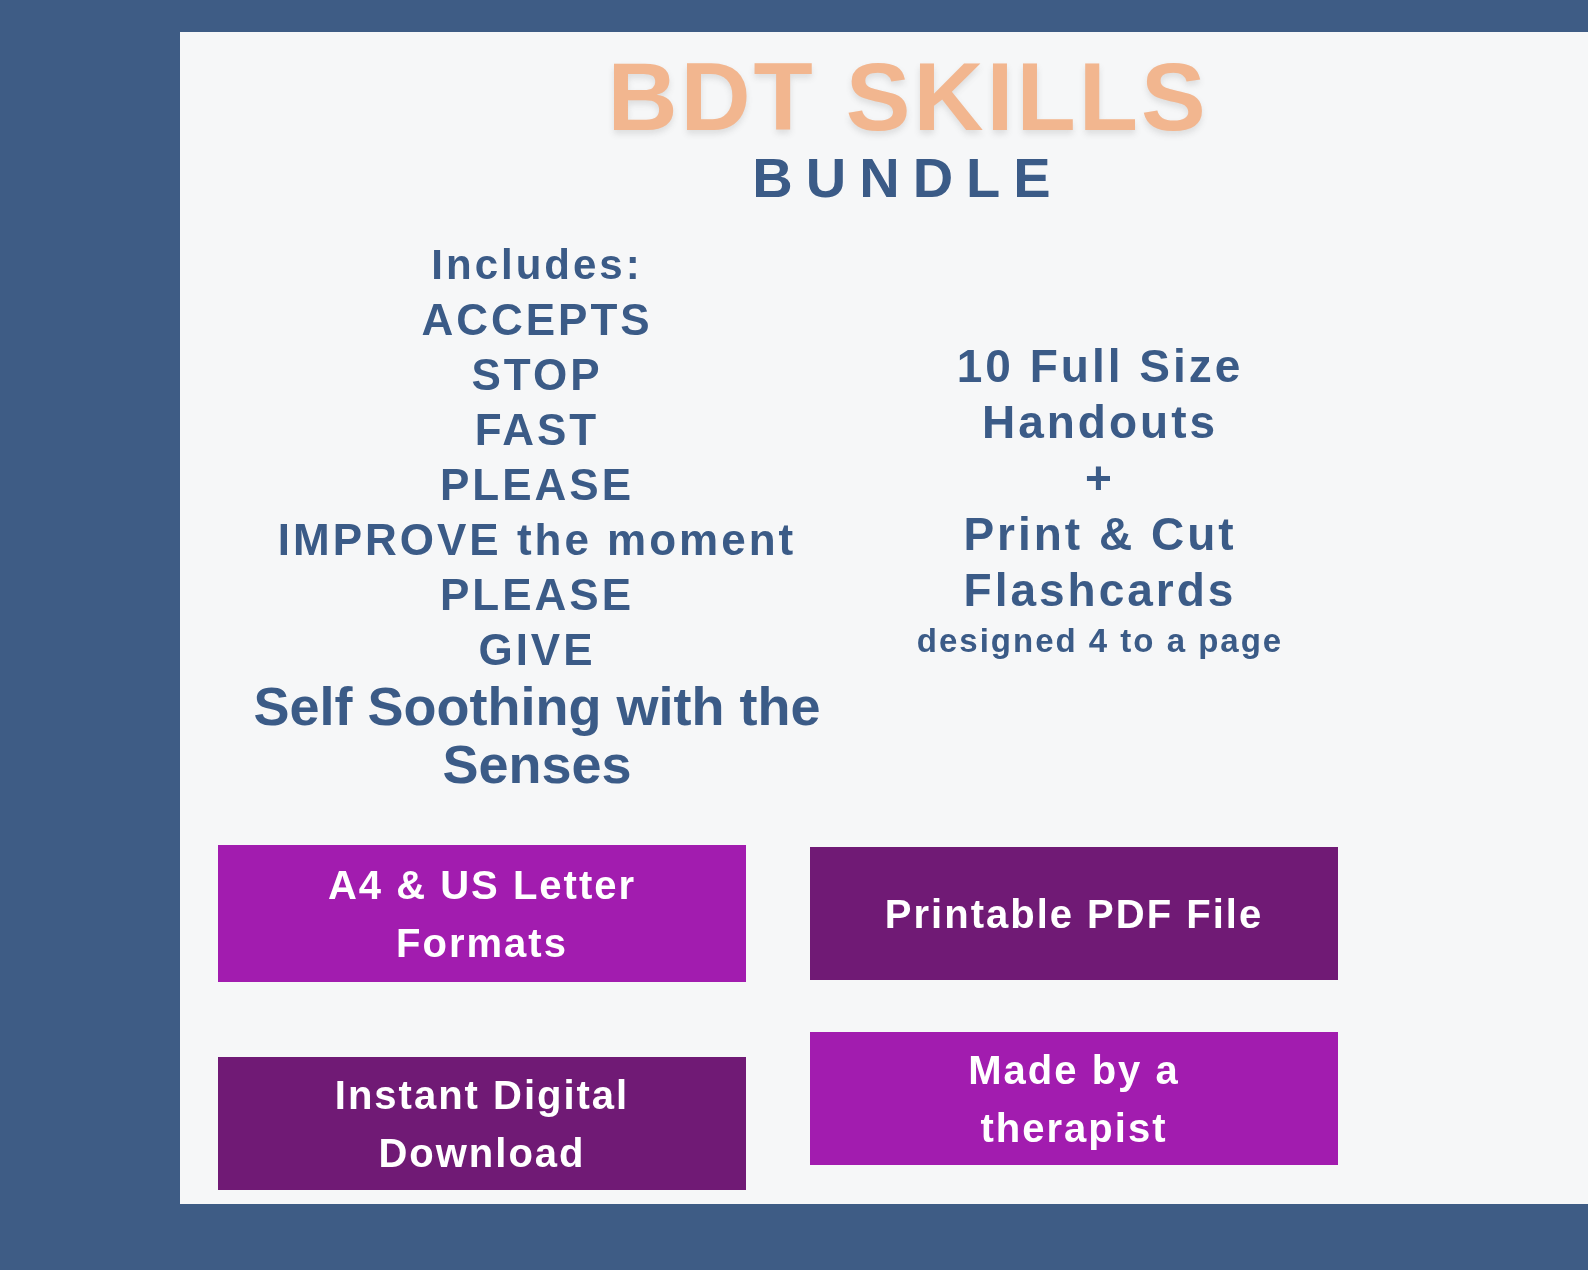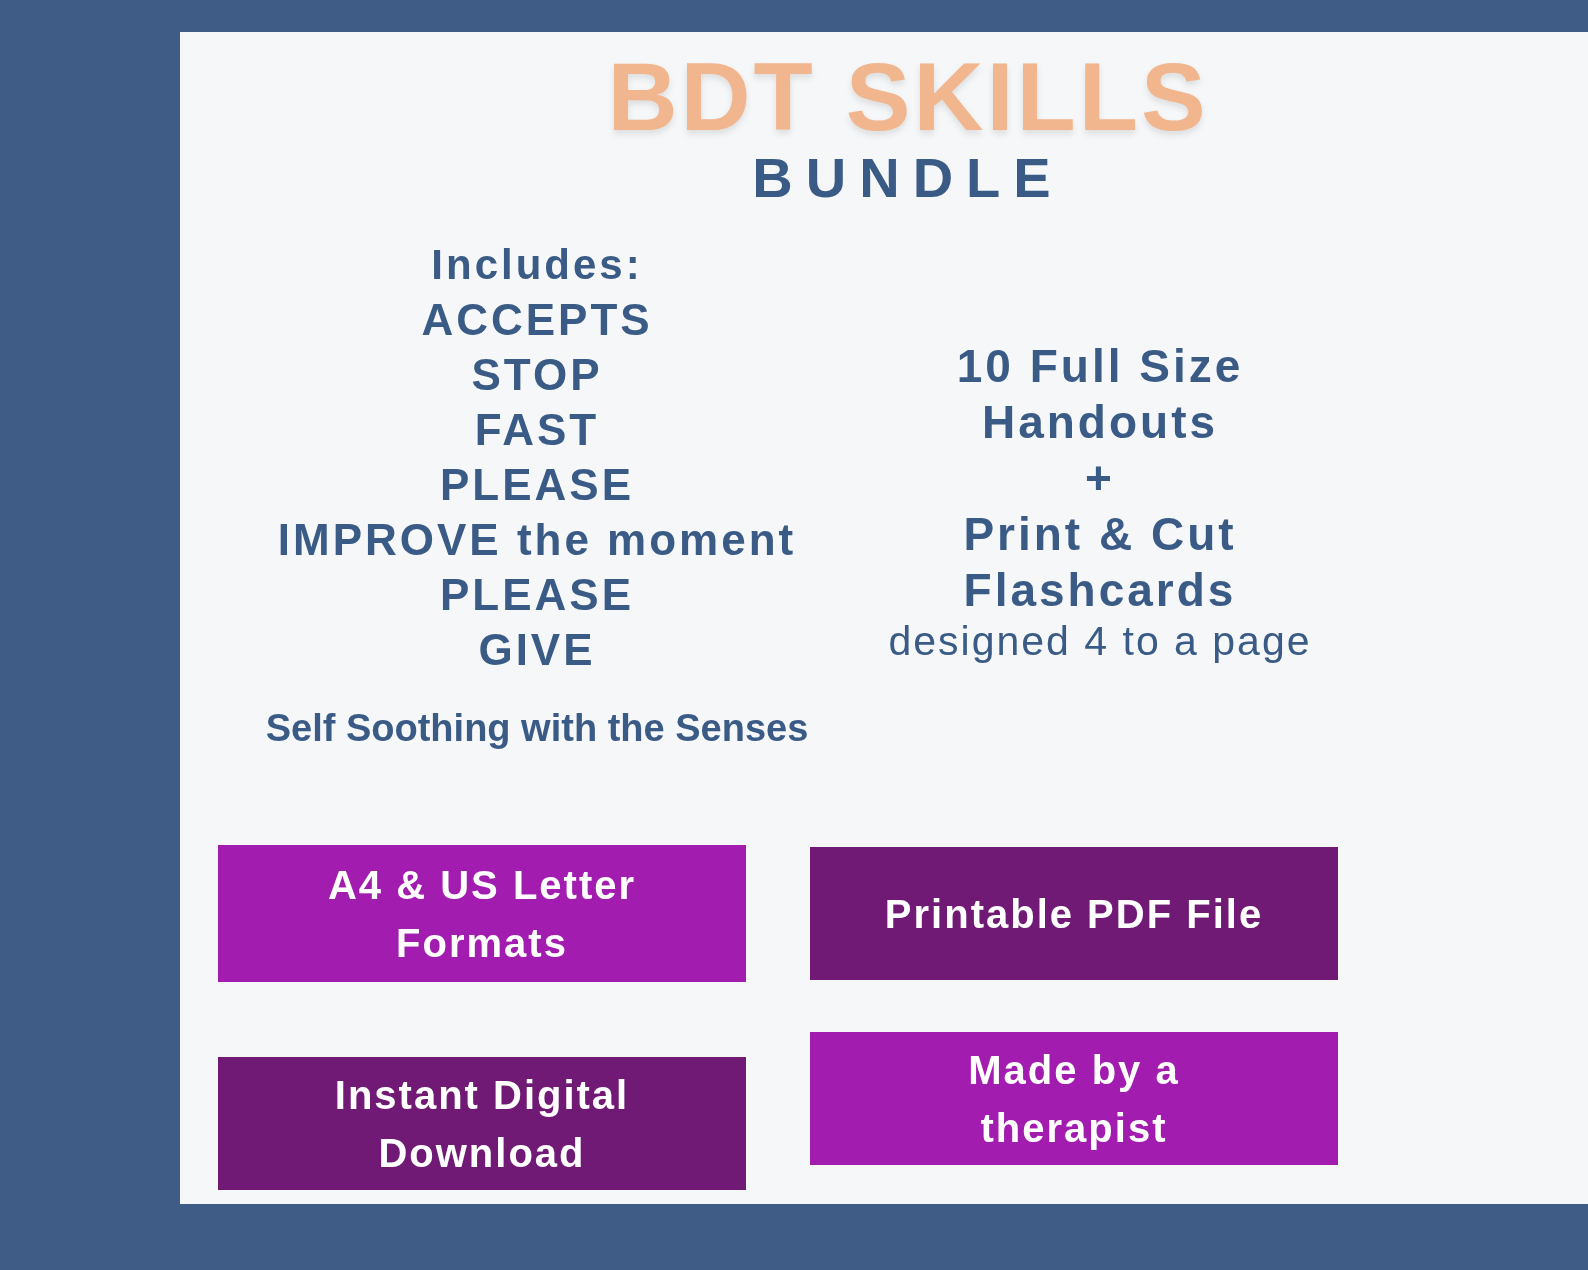--- a/index.html
+++ b/index.html
@@ -65,45 +65,44 @@
     letter-spacing: 3px;
     line-height: 55px;
   }
   .includes-item {
     font-size: 44px;
     font-weight: 700;
     letter-spacing: 3px;
     line-height: 55px;
   }
   .includes-footer {
-    font-size: 38px;
+    font-size: 54px;
     font-weight: 700;
     letter-spacing: 0px;
     line-height: 58px;
-    margin-top: 22px;
   }
 
   
   .details {
     position: absolute;
     left: 620px;
     top: 306px;
     width: 600px;
     text-align: center;
     color: #3b5b87;
   }
   .details-line {
     font-size: 46px;
     font-weight: 700;
     letter-spacing: 3px;
     line-height: 56px;
   }
   .details-note {
-    font-size: 41px;
-    font-weight: 400;
+    font-size: 33px;
+    font-weight: 700;
     letter-spacing: 2px;
     line-height: 46px;
     text-align: center;
   }
 
   
   .badge {
     position: absolute;
     width: 528px;
     display: flex;

